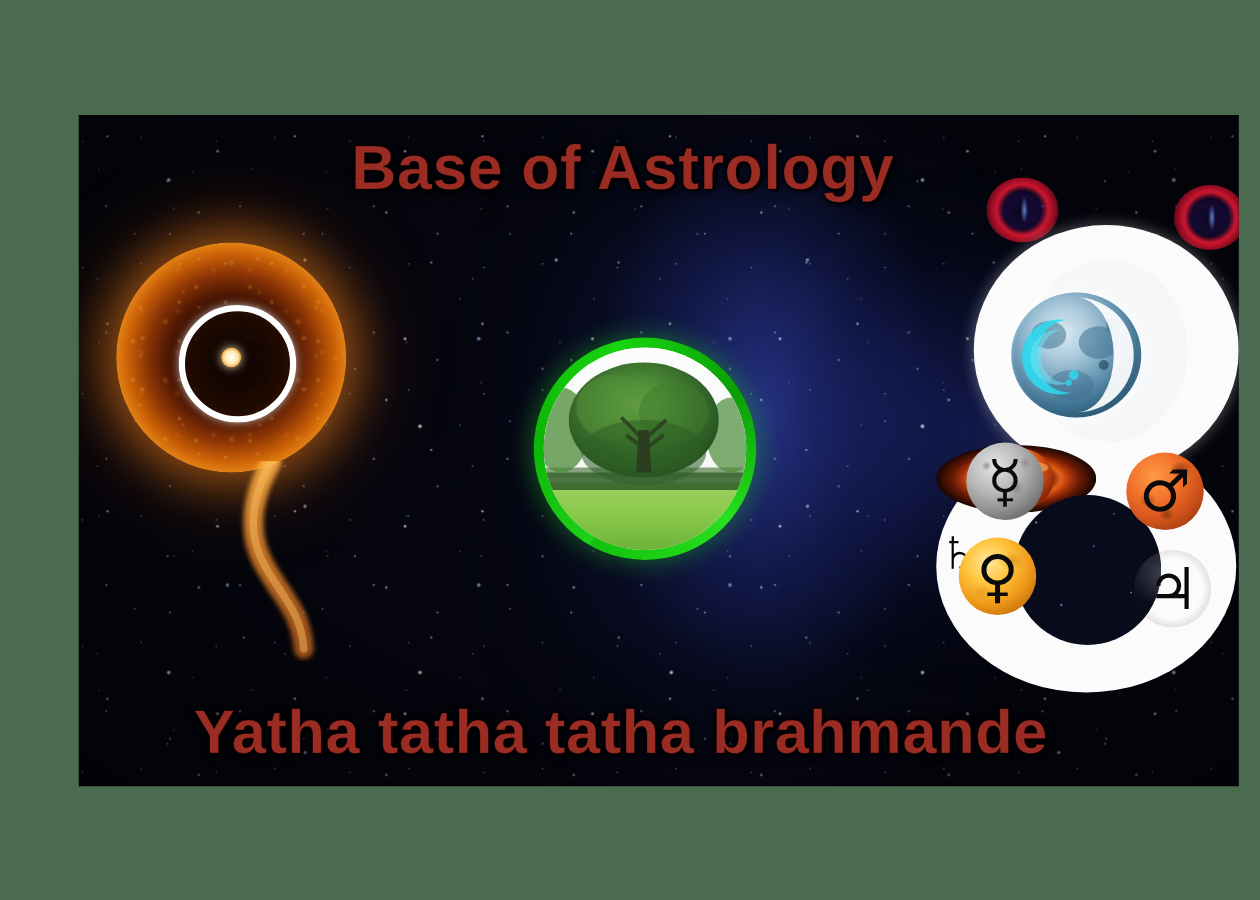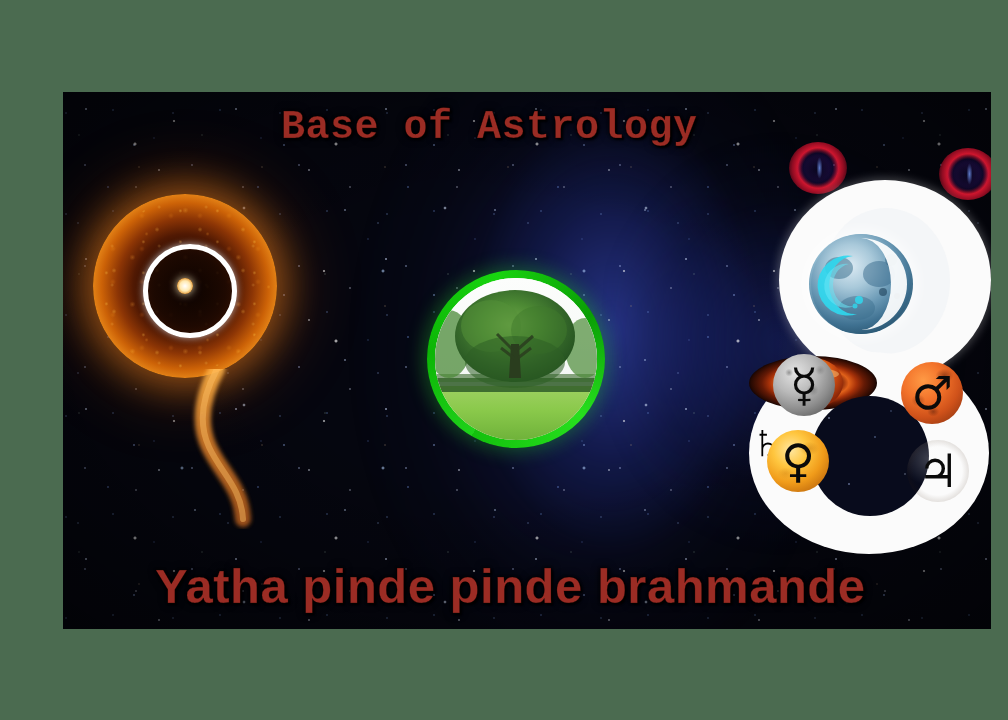--- a/index.html
+++ b/index.html
@@ -109,22 +109,21 @@
     white-space: nowrap;
     text-shadow:
       0 0 3px rgba(0,0,0,0.95),
       0 0 8px rgba(0,0,0,0.9),
       2px 2px 2px rgba(0,0,0,0.85);
     -webkit-text-stroke: 0.4px rgba(30,6,4,0.7);
   }
   #title-text {
     left: 218px;
     top: 13px;
-    font-size: 40px;
-    font-family: Liberation Mono, monospace;
+    font-size: 50px;
   }
   #tagline-text {
     left: 92px;
     top: 466px;
     font-size: 49px;
   }
 
   
   #sun-group {
     position: absolute;
@@ -579,16 +578,16 @@
             <ellipse cx="64" cy="31" rx="30" ry="25" fill="url(#satBody)"></ellipse>
             <ellipse cx="64" cy="22" rx="26" ry="6" fill="#ffd78a" opacity="0.45"></ellipse>
             <ellipse cx="64" cy="38" rx="24" ry="5" fill="#a33a0d" opacity="0.5"></ellipse>
           </svg>
           <span class="glyph">♄</span>
         </div>
       </div>
 
     </div>
 
-    <div class="headline" id="tagline-text">Yatha pinde pinde brahmande</div>
+    <div class="headline" id="tagline-text">Yatha tatha tatha brahmande</div>
 
   </div>
 </div>
 
 </body></html>

